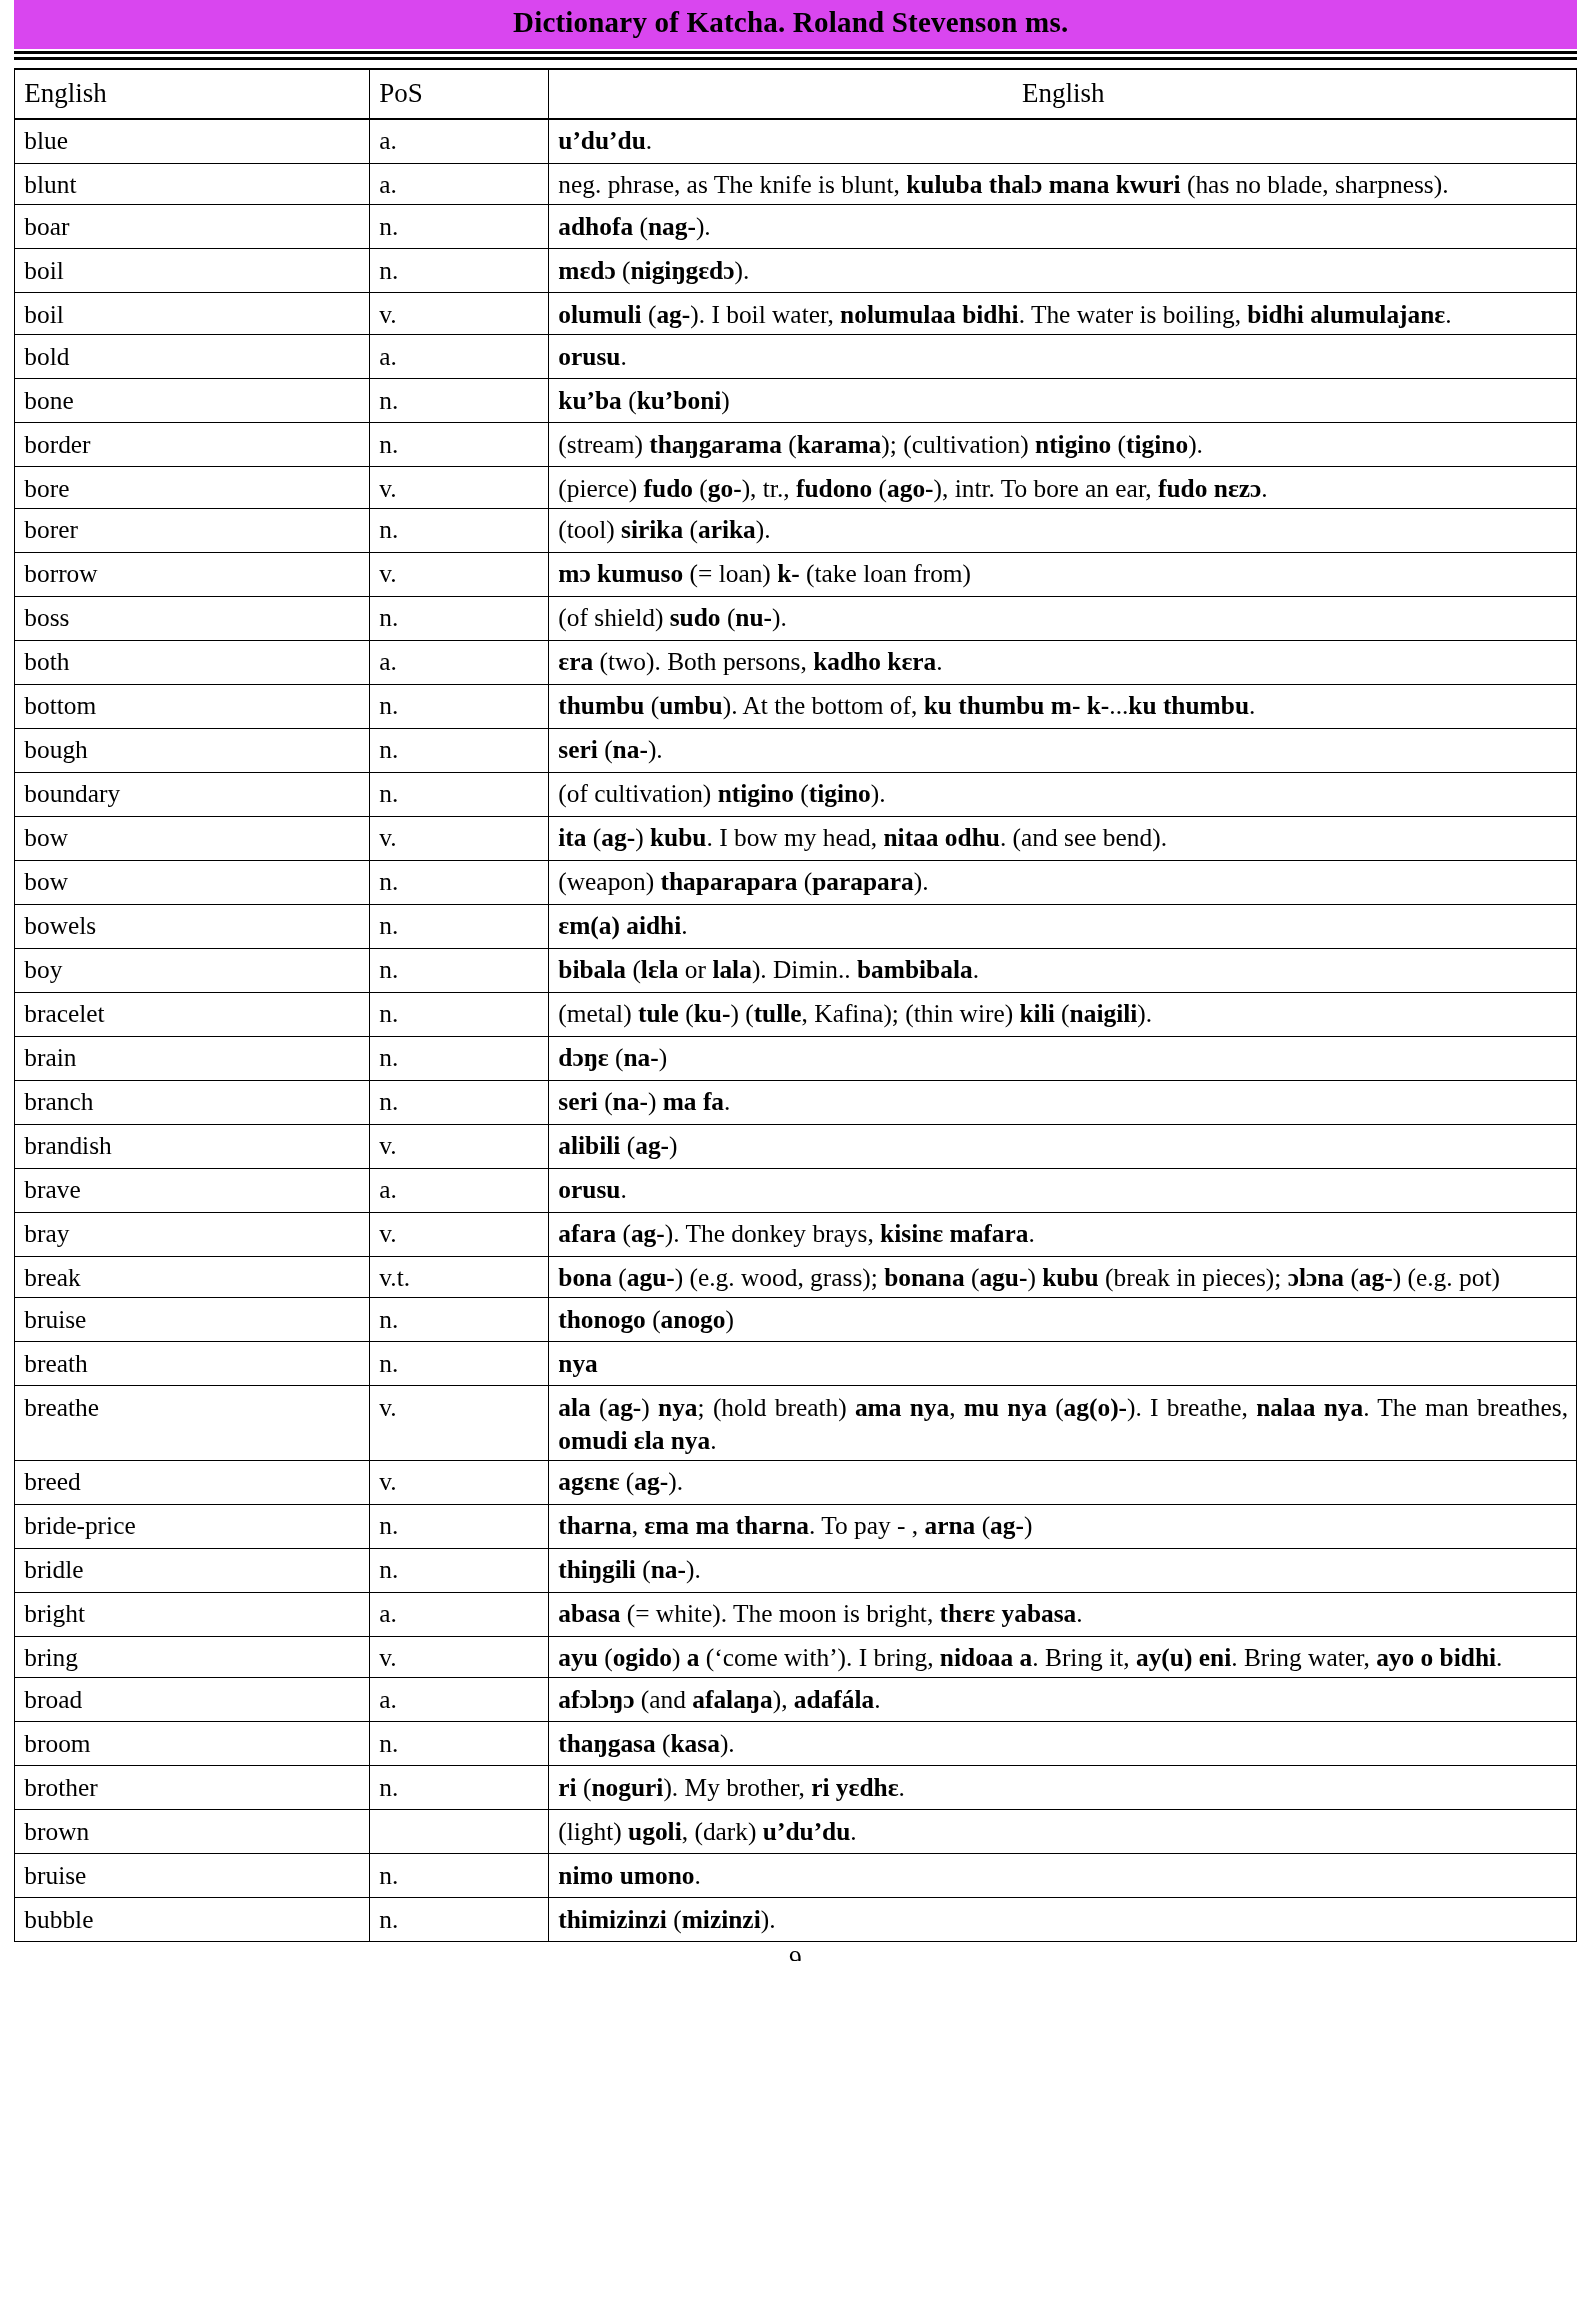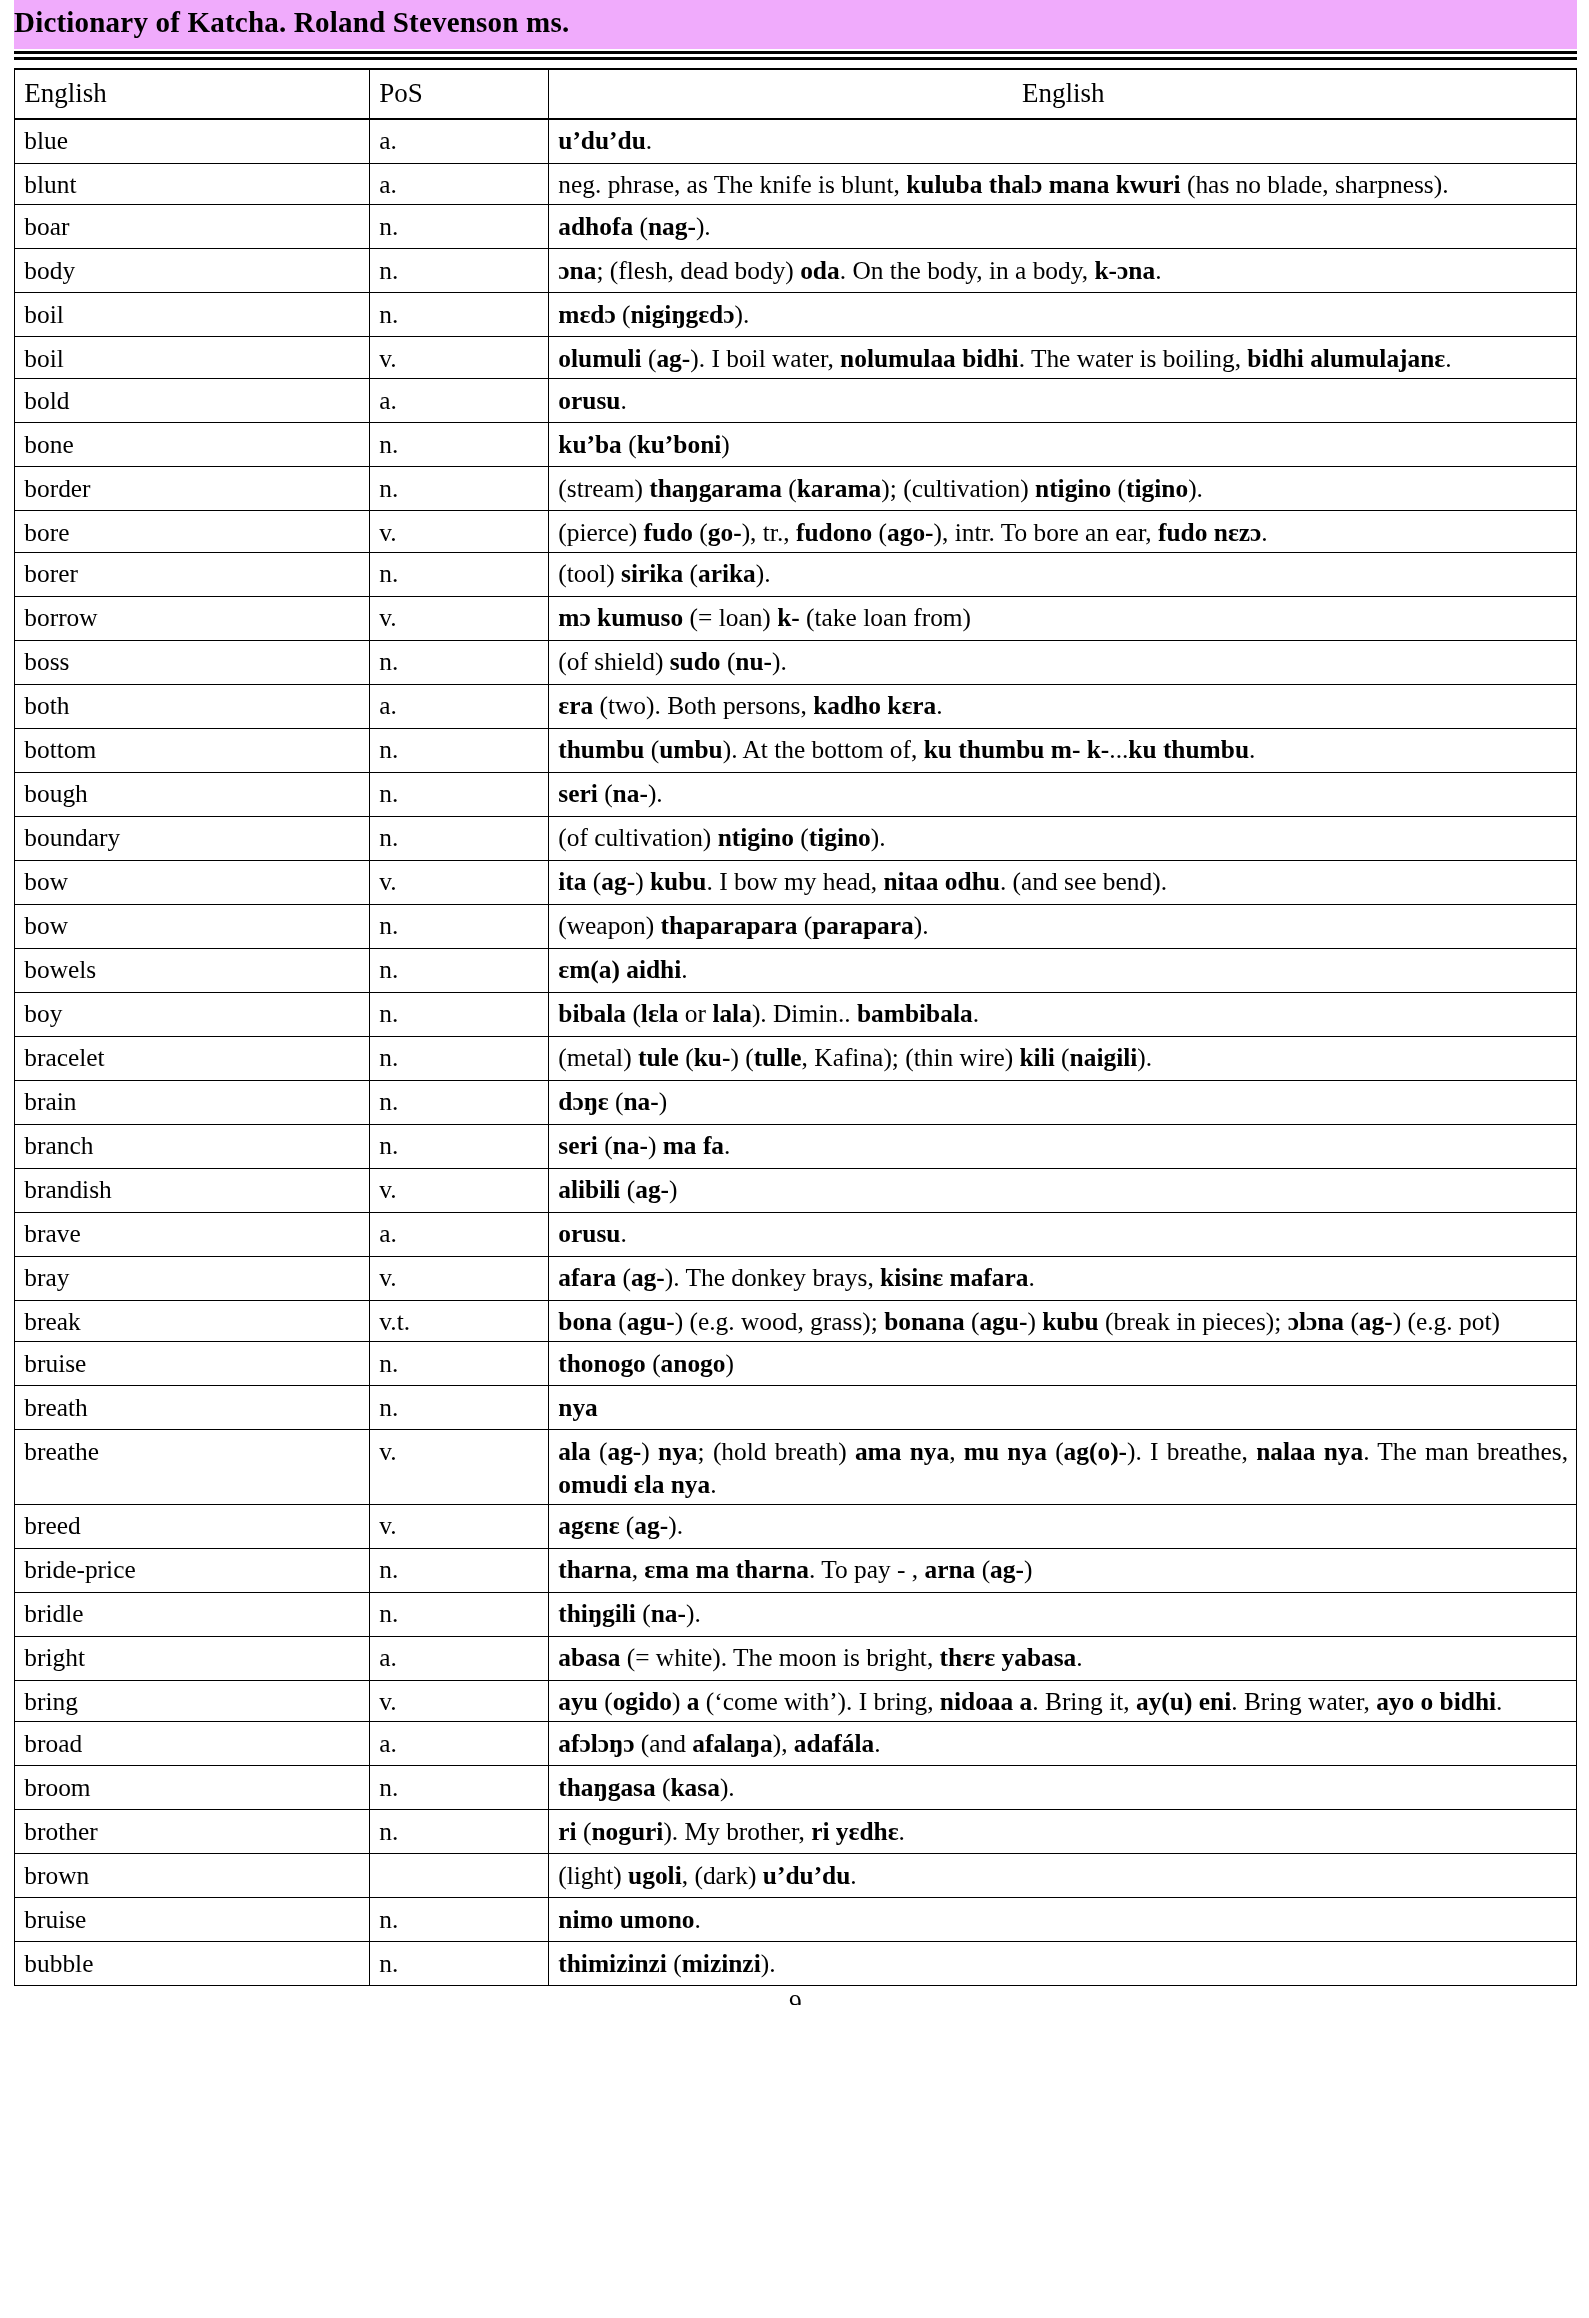--- a/index.html
+++ b/index.html
@@ -17,25 +17,25 @@
   .page {
     position: relative;
     width: 1589px;
     height: 2319px;
     box-sizing: border-box;
     padding: 0 12.3px 0 14px;
   }
 
   
   .header-band {
-    background: #f0abfc;
+    background: #d946ef;
     height: 49px;
     display: flex;
     align-items: center;
-    justify-content: flex-start;
+    justify-content: center;
     padding-right: 9.3px;
     box-sizing: border-box;
   }
   .header-title {
     font-size: 29px;
     font-weight: bold;
     letter-spacing: 0.2px;
     white-space: nowrap;
     line-height: 1;
     padding-bottom: 3.1px;
@@ -136,25 +136,20 @@
           <td class="cell-eng">blunt</td>
           <td class="cell-pos">a.</td>
           <td class="cell-kat">neg. phrase, as The knife is blunt, <b>kuluba thalɔ mana kwuri</b> (has no blade, sharpness).</td>
         </tr>
         <tr>
           <td class="cell-eng">boar</td>
           <td class="cell-pos">n.</td>
           <td class="cell-kat"><b>adhofa</b> (<b>nag-</b>).</td>
         </tr>
         <tr>
-          <td class="cell-eng">body</td>
-          <td class="cell-pos">n.</td>
-          <td class="cell-kat"><b>ɔna</b>; (flesh, dead body) <b>oda</b>. On the body, in a body, <b>k-ɔna</b>.</td>
-        </tr>
-        <tr>
           <td class="cell-eng">boil</td>
           <td class="cell-pos">n.</td>
           <td class="cell-kat"><b>mɛdɔ</b> (<b>nigiŋgɛdɔ</b>).</td>
         </tr>
         <tr class="tall">
           <td class="cell-eng">boil</td>
           <td class="cell-pos">v.</td>
           <td class="cell-kat"><b>olumuli</b> (<b>ag-</b>). I boil water, <b>nolumulaa bidhi</b>. The water is boiling, <b>bidhi alumulajanɛ</b>.</td>
         </tr>
         <tr>

